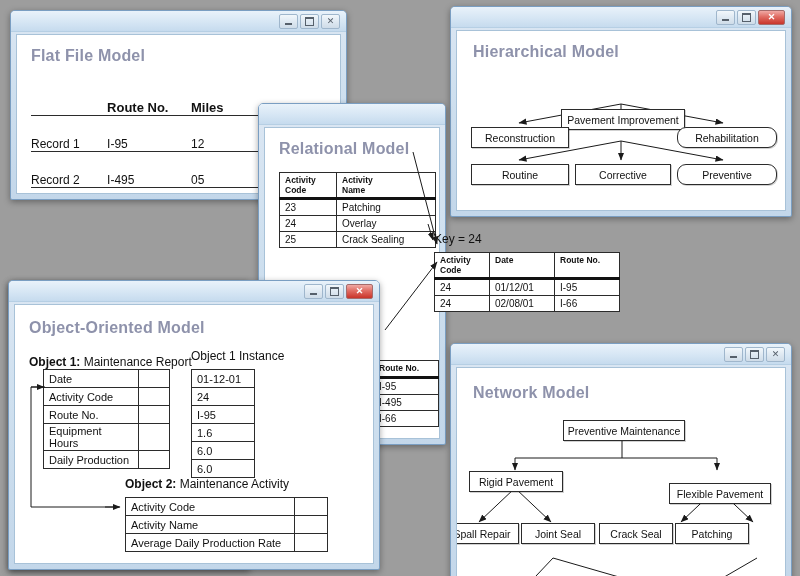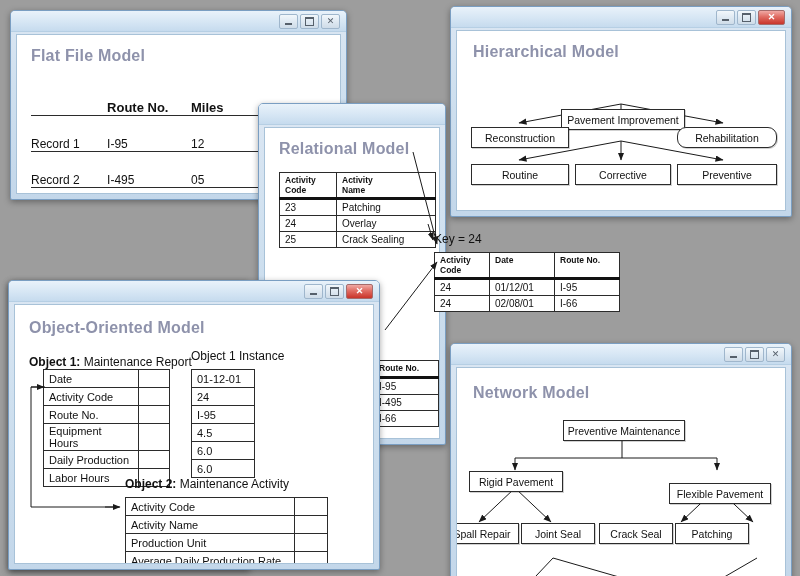--- a/index.html
+++ b/index.html
@@ -176,21 +176,21 @@
         <path d="M164,110 L62,129" fill="none" stroke="#1a1a1a" stroke-width="1" marker-end="url(#ah)"></path>
         <path d="M164,110 L164,129" fill="none" stroke="#1a1a1a" stroke-width="1" marker-end="url(#ah)"></path>
         <path d="M164,110 L266,129" fill="none" stroke="#1a1a1a" stroke-width="1" marker-end="url(#ah)"></path>
       </svg>
 
       <div class="node" style="left:104px;top:55px;width:122px;height:19px;margin-top:23px;">Pavement Improvement</div>
       <div class="node" style="left:14px;top:96px;width:96px;height:19px;">Reconstruction</div>
       <div class="node" style="left:220px;top:96px;width:98px;height:19px;border-radius:9px;">Rehabilitation</div>
       <div class="node" style="left:14px;top:133px;width:96px;height:19px;">Routine</div>
       <div class="node" style="left:118px;top:133px;width:94px;height:19px;">Corrective</div>
-      <div class="node" style="left:220px;top:133px;width:98px;height:19px;">Preventive</div>
+      <div class="node" style="left:220px;top:133px;width:98px;height:19px;border-radius:9px;">Preventive</div>
     </div>
   </div>
 
   <div class="win" style="left:258px;top:103px;width:186px;height:340px;">
     <div class="titlebar"></div>
     <div class="client">
       <div class="wtitle" style="left:14px;top:12px;">Relational Model</div>
 
       <table class="grid" style="left:14px;top:44px;">
         <tbody>
@@ -310,40 +310,36 @@
           <td>&nbsp;</td>
         </tr>
         <tr>
           <td>Equipment Hours</td>
           <td>&nbsp;</td>
         </tr>
         <tr>
           <td>Daily Production</td>
           <td>&nbsp;</td>
         </tr>
-        <tr>
-          <td>Labor Hours</td>
-          <td>&nbsp;</td>
-        </tr>
       </tbody>
         </table>
 
       <table class="oo" style="left:176px;top:64px;">
         <tbody>
             <tr>
           <td style="width:52px;">01-12-01</td>
         </tr>
         <tr>
           <td>24</td>
         </tr>
         <tr>
           <td>I-95</td>
         </tr>
         <tr>
-          <td>4.5</td>
+          <td>1.6</td>
         </tr>
         <tr>
           <td>6.0</td>
         </tr>
         <tr>
           <td>6.0</td>
         </tr>
       </tbody>
         </table>
 
@@ -352,24 +348,20 @@
       </div>
 
       <table class="oo" style="left:110px;top:192px;">
         <tbody>
             <tr>
           <td style="width:158px;">Activity Code</td>
           <td style="width:22px;">&nbsp;</td>
         </tr>
         <tr>
           <td>Activity Name</td>
-          <td>&nbsp;</td>
-        </tr>
-        <tr>
-          <td>Production Unit</td>
           <td>&nbsp;</td>
         </tr>
         <tr>
           <td>Average Daily Production Rate</td>
           <td>&nbsp;</td>
         </tr>
       </tbody>
         </table>
 
       <svg class="links" width="360" height="270">

